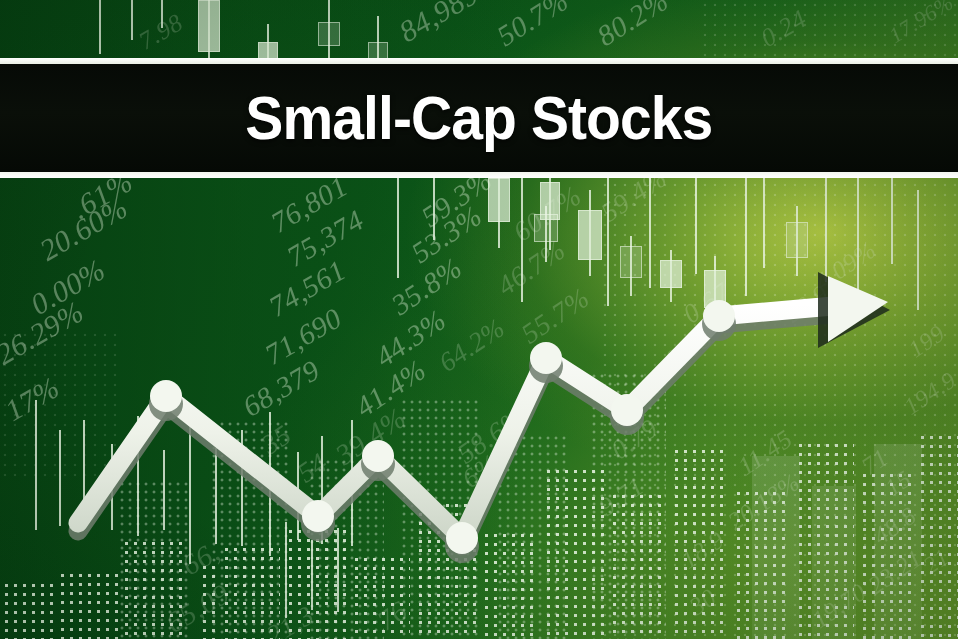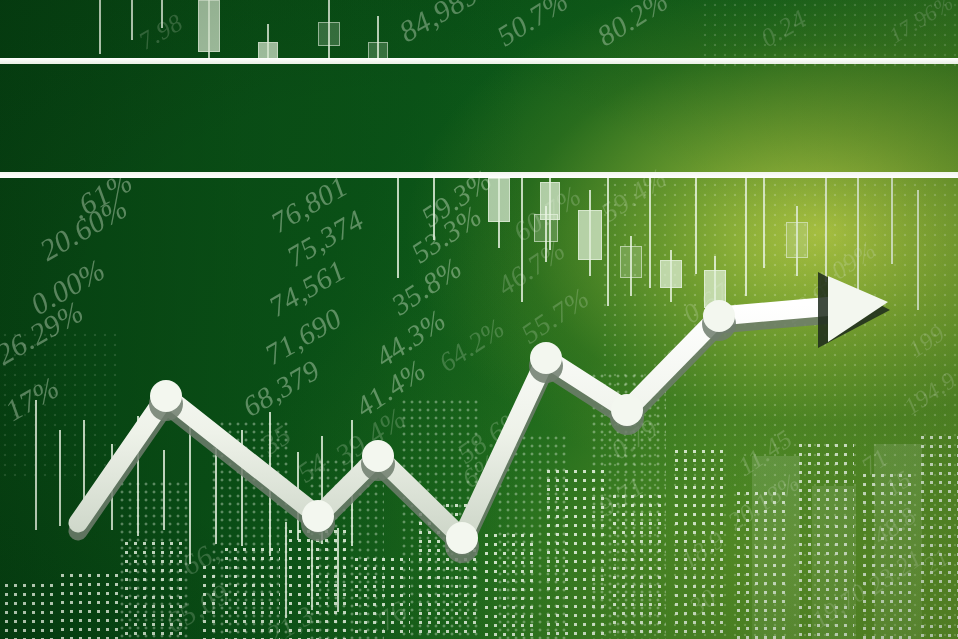--- a/index.html
+++ b/index.html
@@ -341,15 +341,18 @@
       <circle cx="627" cy="410" r="16"></circle>
       <circle cx="719" cy="316" r="16"></circle>
     </g>
 
     <polygon points="818,272 818,348 890,310" fill="#1d2a1c" fill-opacity="0.85"></polygon>
 
     <polygon points="828,276 828,342 888,302" fill="#f3f7ef"></polygon>
   </svg>
 
   <div class="band-top"></div>
+  <div class="band">
+    <h1>Small-Cap Stocks</h1>
+  </div>
   <div class="band-bot"></div>
 
 </div>
 
 </body></html>

